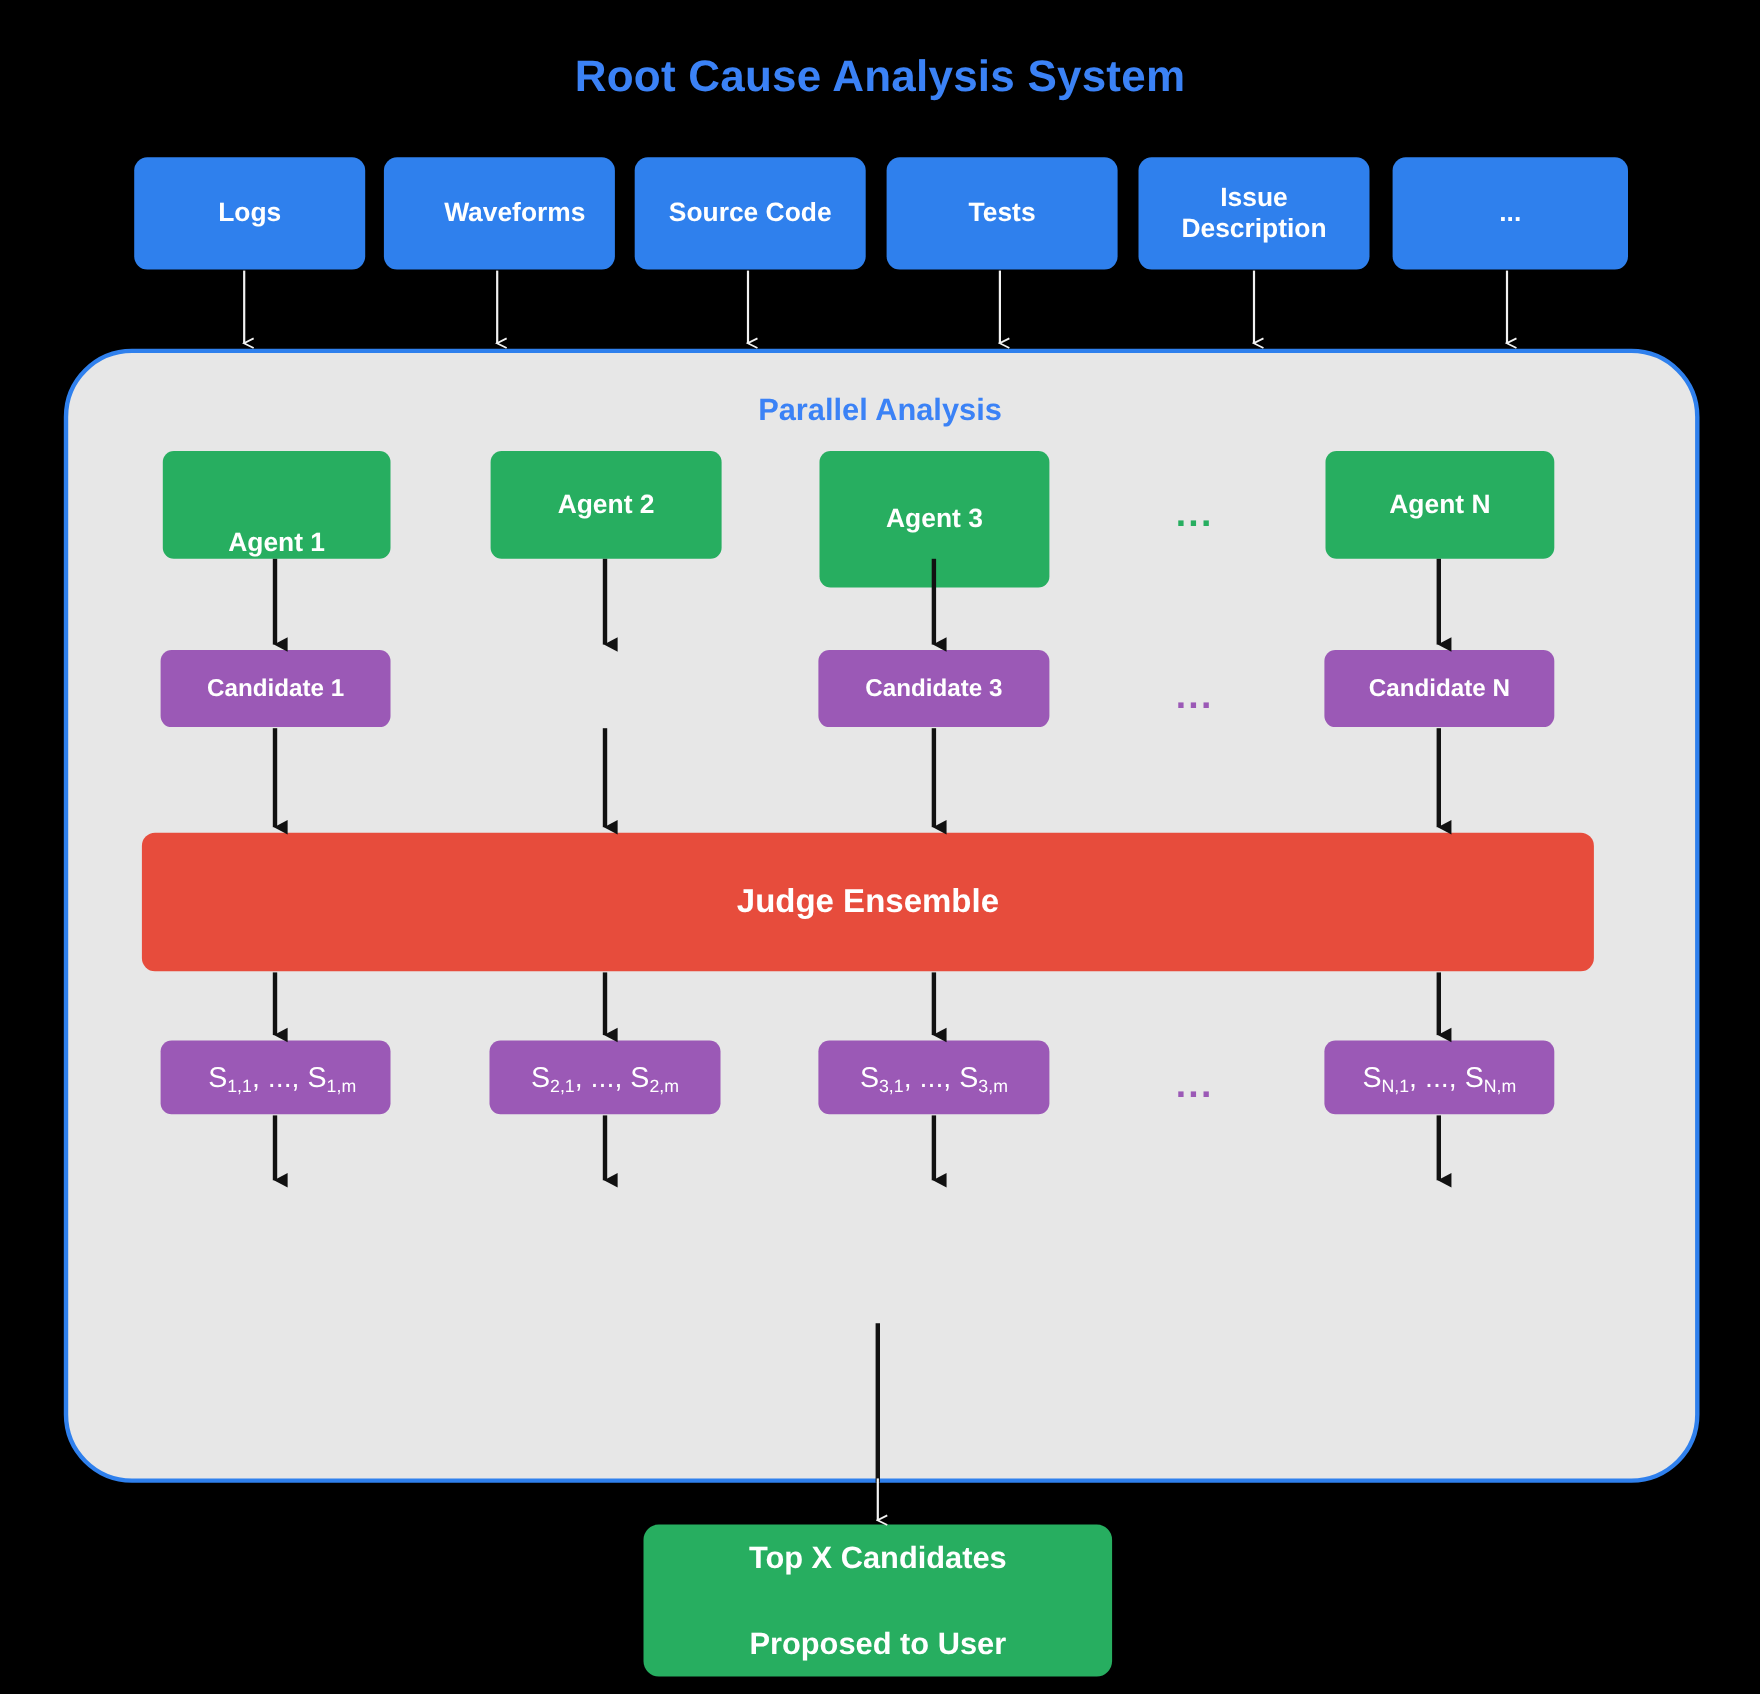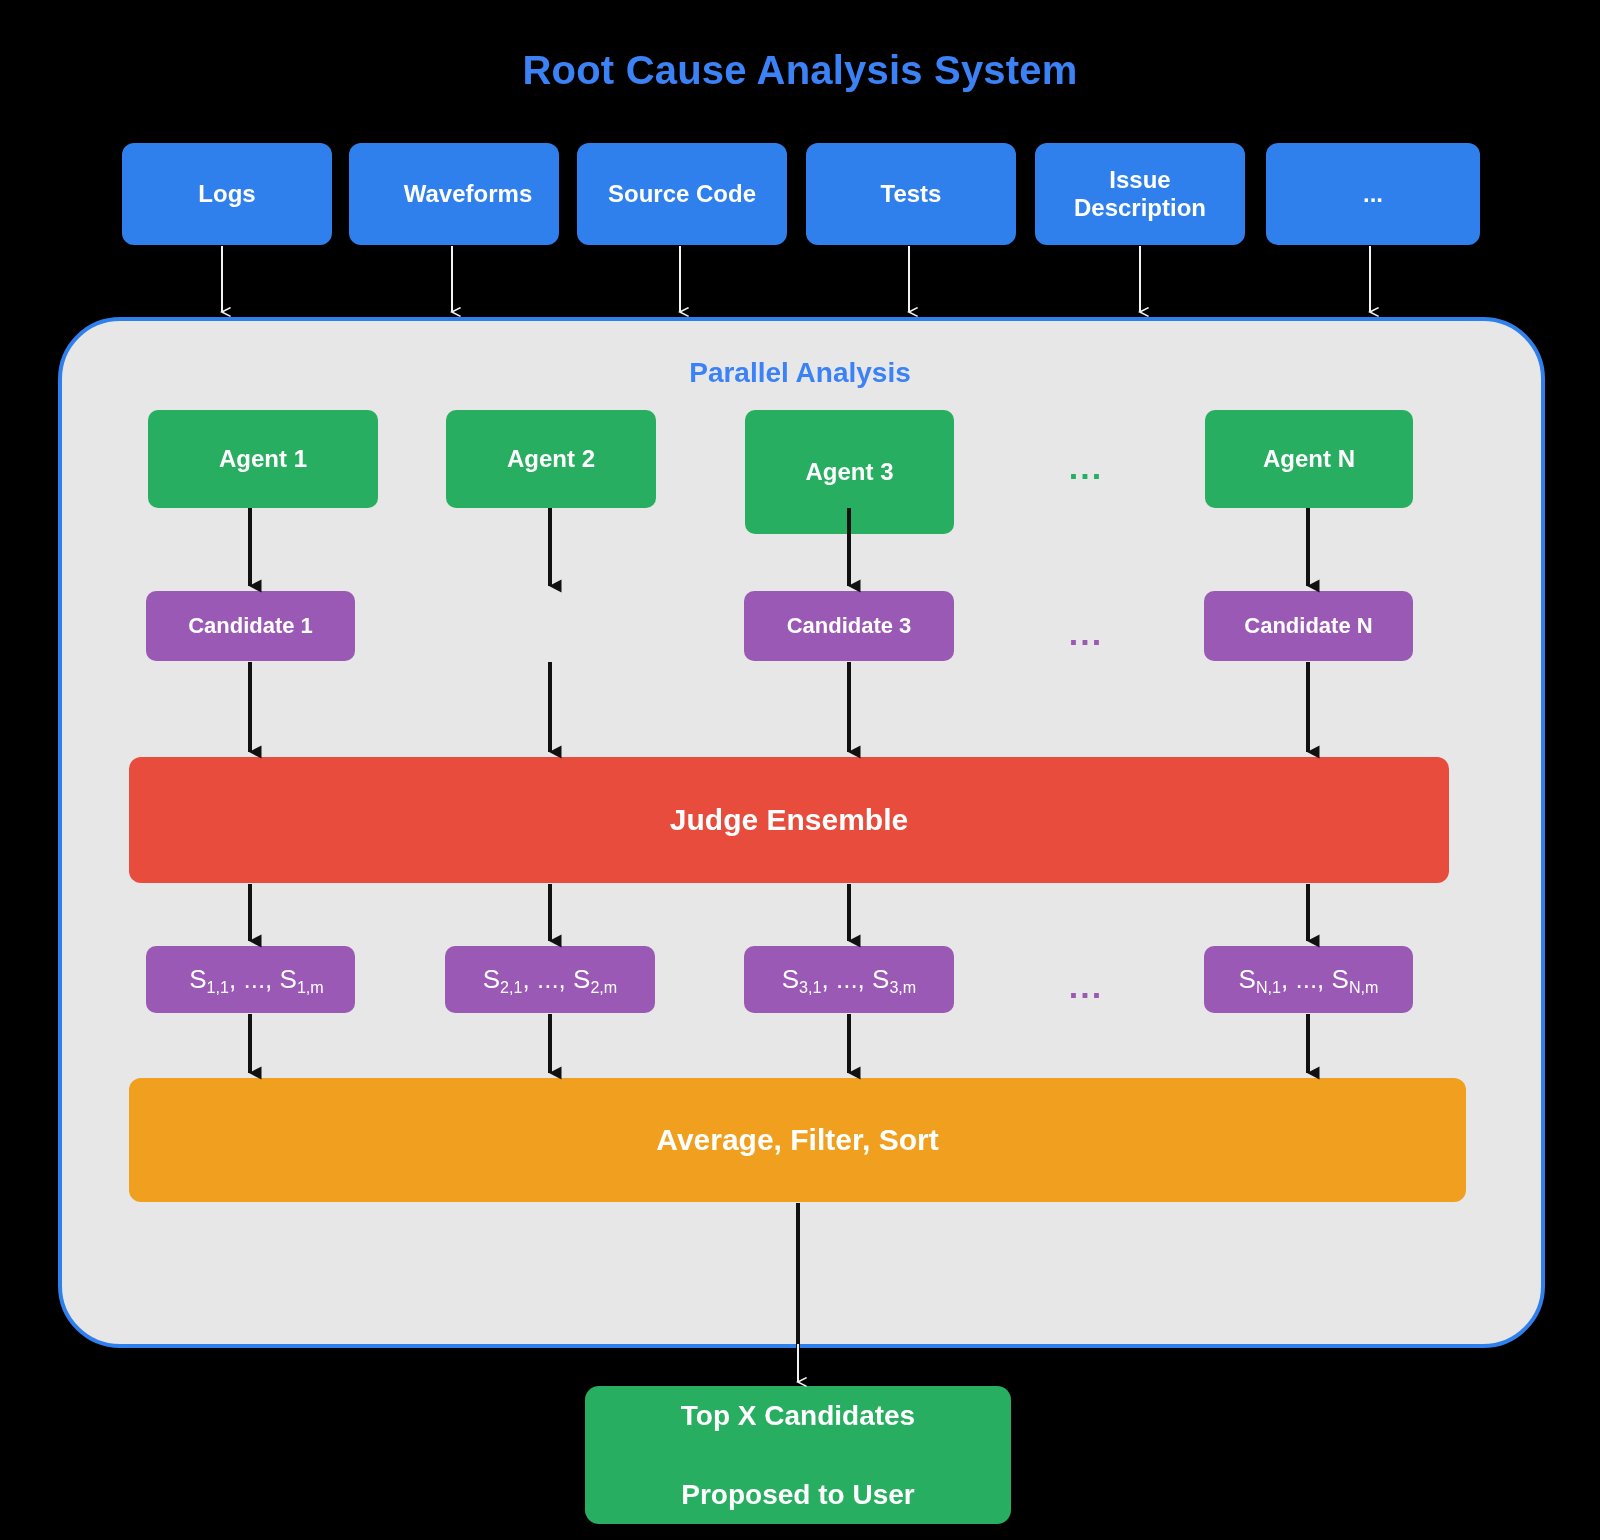--- a/index.html
+++ b/index.html
@@ -66,21 +66,21 @@
     <span>Issue
 Description</span>
   </div>
   <div class="node src" style="left:1266px;top:143px;width:214px;height:102px;">
     <span>...</span>
   </div>
 
   <div class="panel"></div>
   <div class="panel-title">Parallel Analysis</div>
 
-  <div class="node agent" style="left:148px;top:410px;width:230px;height:98px;">
+  <div class="node agent" style="left:148px;top:410px;width:207px;height:98px;align-items:flex-end;">
     <span>Agent 1</span>
   </div>
   <div class="node agent" style="left:446px;top:410px;width:210px;height:98px;">
     <span>Agent 2</span>
   </div>
   <div class="node agent" style="left:745px;top:410px;width:209px;height:124px;">
     <span>Agent 3</span>
   </div>
   <div class="node agent" style="left:1205px;top:410px;width:208px;height:98px;">
     <span>Agent N</span>
@@ -117,23 +117,20 @@
       <span>S</span><sub>3,1</sub><span>, ..., </span><span>S</span><sub>3,m</sub>
     </span>
   </div>
   <div class="node score" style="left:1204px;top:946px;width:209px;height:67px;">
     <span>
       <span>S</span><sub>N,1</sub><span>, ..., </span><span>S</span><sub>N,m</sub>
     </span>
   </div>
   <div class="dots dots-purple" style="left:1056px;top:969px;width:60px;text-align:center;">...</div>
 
-  <div class="node agg" style="left:129px;top:1078px;width:1337px;height:124px;">
-    <span>Average, Filter, Sort</span>
-  </div>
 
   <div class="node final" style="left:585px;top:1386px;width:426px;height:138px;flex-direction:column;">
     <span>Top X Candidates</span>
     <span>Proposed to User</span>
   </div>
 
   <svg class="arrows" viewBox="0 0 1600 1540" xmlns="http://www.w3.org/2000/svg">
     <defs>
       <marker id="ahw" markerWidth="11" markerHeight="11" refX="5.2" refY="9.4" orient="auto" markerUnits="userSpaceOnUse">
         <path d="M0.8,0.8 L5.2,9.6 L9.6,0.8" fill="none" stroke="#f2f2f2" stroke-width="1.6"></path>

